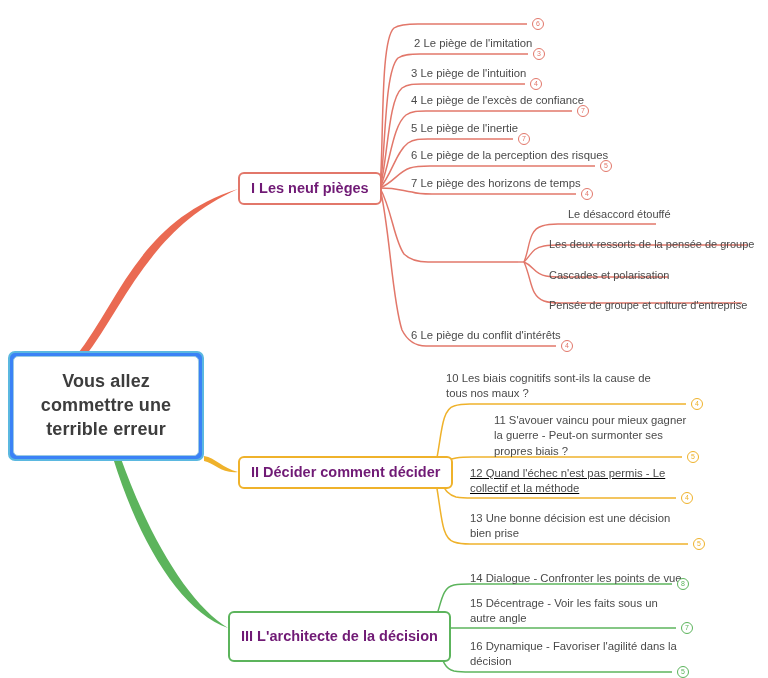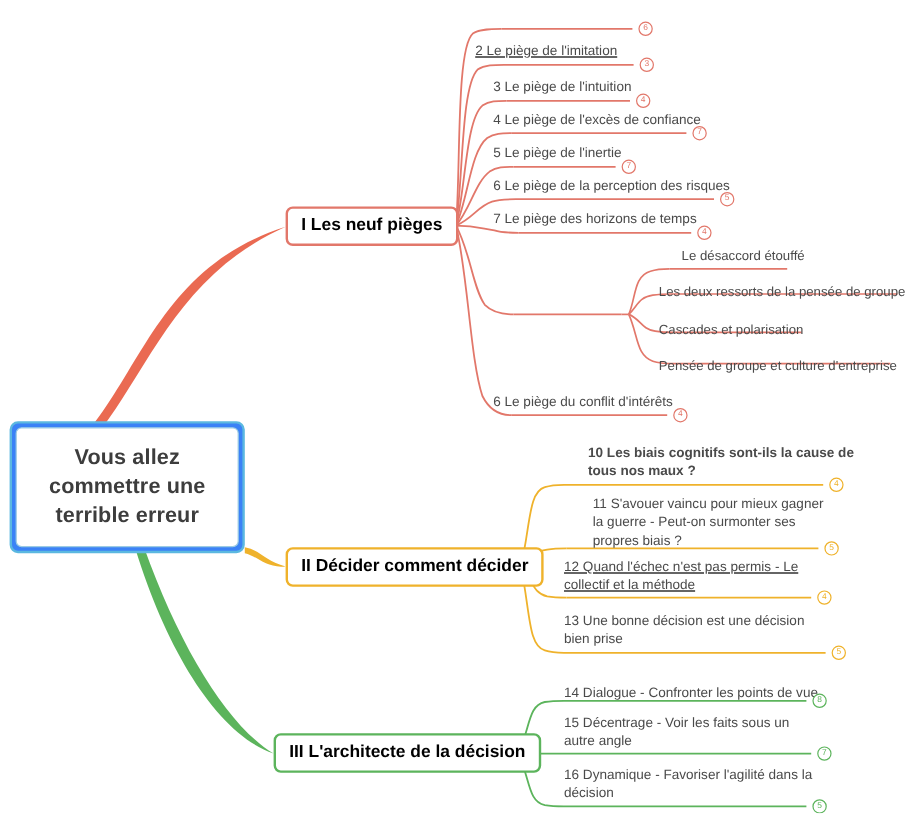--- a/index.html
+++ b/index.html
@@ -63,26 +63,26 @@
     display:flex;
     align-items:center;
     justify-content:center;
     z-index:5;
     padding:0 11px;
     white-space:nowrap;
   }
   .branch-label{
     font-size:14.5px;
     font-weight:bold;
-    color:#000000;
+    color:#701a75;
     line-height:1.2;
   }
   .bn1{ left:238px; top:172px; height:33px; border-color:#e2776a; }
   .bn2{ left:238px; top:456px; height:33px; border-color:#efb22b; }
-  .bn3{ left:228px; top:611px; height:33px; border-color:#5cb45c; }
+  .bn3{ left:228px; top:611px; height:51px; border-color:#5cb45c; }
 
   
   .leaf{
     position:absolute;
     z-index:4;
   }
   .leaf-text{
     font-size:11.3px;
     line-height:1.35;
     color:#4a4a4a;
@@ -211,21 +211,21 @@
   </div>
   <div class="branch-node bn2">
     <span class="branch-label">II Décider comment décider</span>
   </div>
   <div class="branch-node bn3">
     <span class="branch-label">III L'architecte de la décision</span>
   </div>
 
   <div class="badge red" style="left:532px;top:18px;">6</div>
 
-  <div class="leaf" style="left:396px;top:36px;width:200px;text-decoration:underline;">
+  <div class="leaf" style="left:414px;top:36px;width:200px;">
     <span class="leaf-text">2 Le piège de l'imitation</span>
   </div>
   <div class="badge red" style="left:533px;top:48px;">3</div>
 
   <div class="leaf" style="left:411px;top:66px;width:200px;">
     <span class="leaf-text">3 Le piège de l'intuition</span>
   </div>
   <div class="badge red" style="left:530px;top:78px;">4</div>
 
   <div class="leaf" style="left:411px;top:93px;width:260px;">
@@ -260,21 +260,21 @@
   <div class="leaf" style="left:549px;top:237px;width:230px;">
     <span class="leaf-text sub">Les deux ressorts de la pensée de groupe</span>
   </div>
   <div class="leaf" style="left:549px;top:268px;width:230px;">
     <span class="leaf-text sub">Cascades et polarisation</span>
   </div>
   <div class="leaf" style="left:549px;top:298px;width:240px;">
     <span class="leaf-text sub">Pensée de groupe et culture d'entreprise</span>
   </div>
 
-  <div class="leaf" style="left:490px;top:371px;width:222px;font-weight:bold;">
+  <div class="leaf" style="left:446px;top:371px;width:222px;">
     <span class="leaf-text">10 Les biais cognitifs sont-ils la cause de tous nos maux ?</span>
   </div>
   <div class="badge yel" style="left:691px;top:398px;">4</div>
 
   <div class="leaf" style="left:470px;top:413px;width:204px;margin-left:24px;">
     <span class="leaf-text">11 S'avouer vaincu pour mieux gagner la guerre - Peut-on surmonter ses propres biais ?</span>
   </div>
   <div class="badge yel" style="left:687px;top:451px;">5</div>
 
   <div class="leaf" style="left:470px;top:466px;width:210px;text-decoration:underline;">

